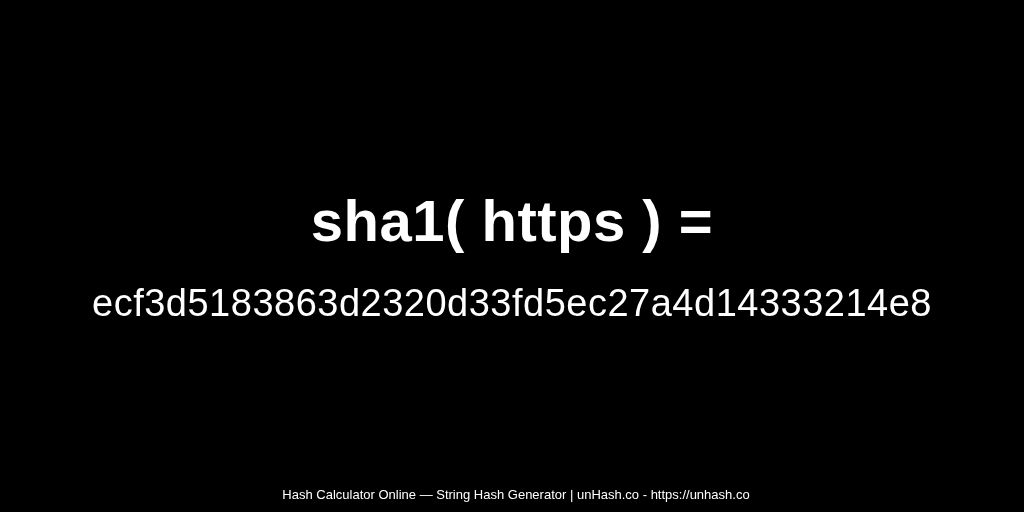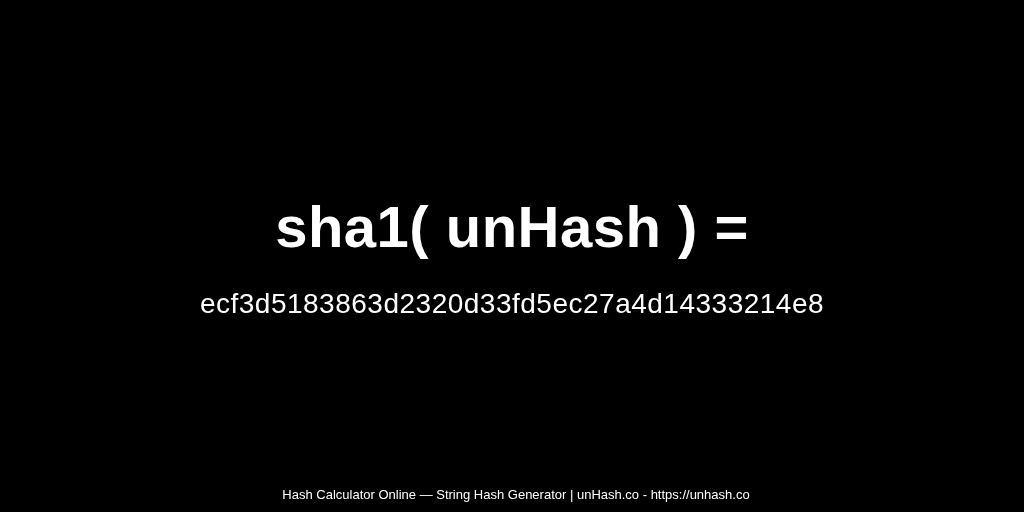--- a/index.html
+++ b/index.html
@@ -30,37 +30,37 @@
     .hash-expression {
       color: #ffffff;
       font-size: 58px;
       font-weight: 700;
       text-align: center;
       margin-bottom: 28px;
       letter-spacing: 0.5px;
     }
     .hash-result {
       color: #ffffff;
-      font-size: 28px;
+      font-size: 38px;
       font-weight: 400;
       text-align: center;
       letter-spacing: 0.5px;
     }
     .footer {
       position: absolute;
       bottom: 10px;
       width: 100%;
       text-align: center;
       color: #ffffff;
       font-size: 13px;
       font-weight: 400;
       padding-left: 8px;
     }
   </style>
 </head>
 <body>
 
 <div class="main-content">
-  <div class="hash-expression">sha1( unHash ) =</div>
+  <div class="hash-expression">sha1( https ) =</div>
   <div class="hash-result">ecf3d5183863d2320d33fd5ec27a4d14333214e8</div>
 </div>
 
 <div class="footer">Hash Calculator Online — String Hash Generator | unHash.co - https://unhash.co</div>
 
 </body></html>

